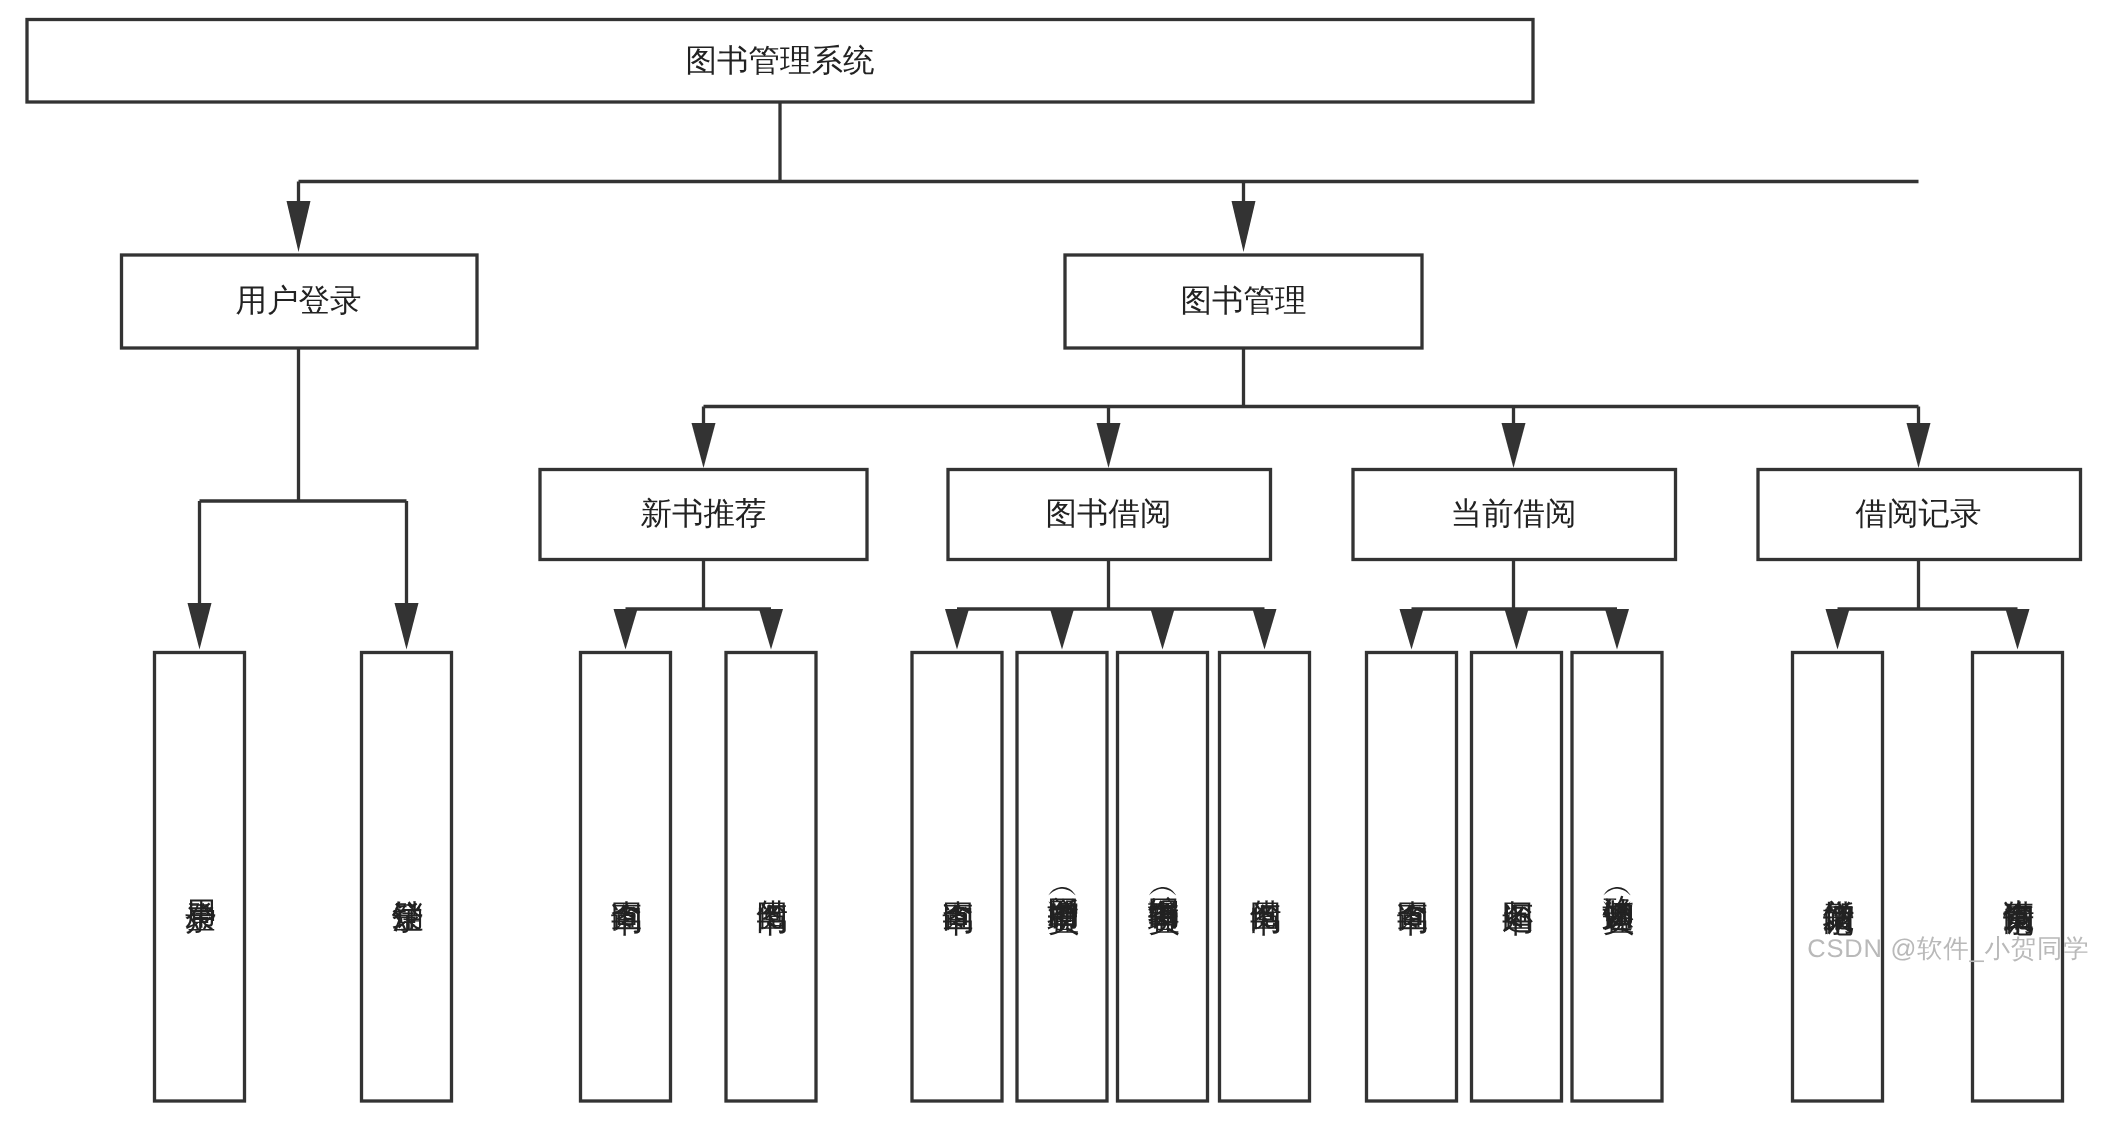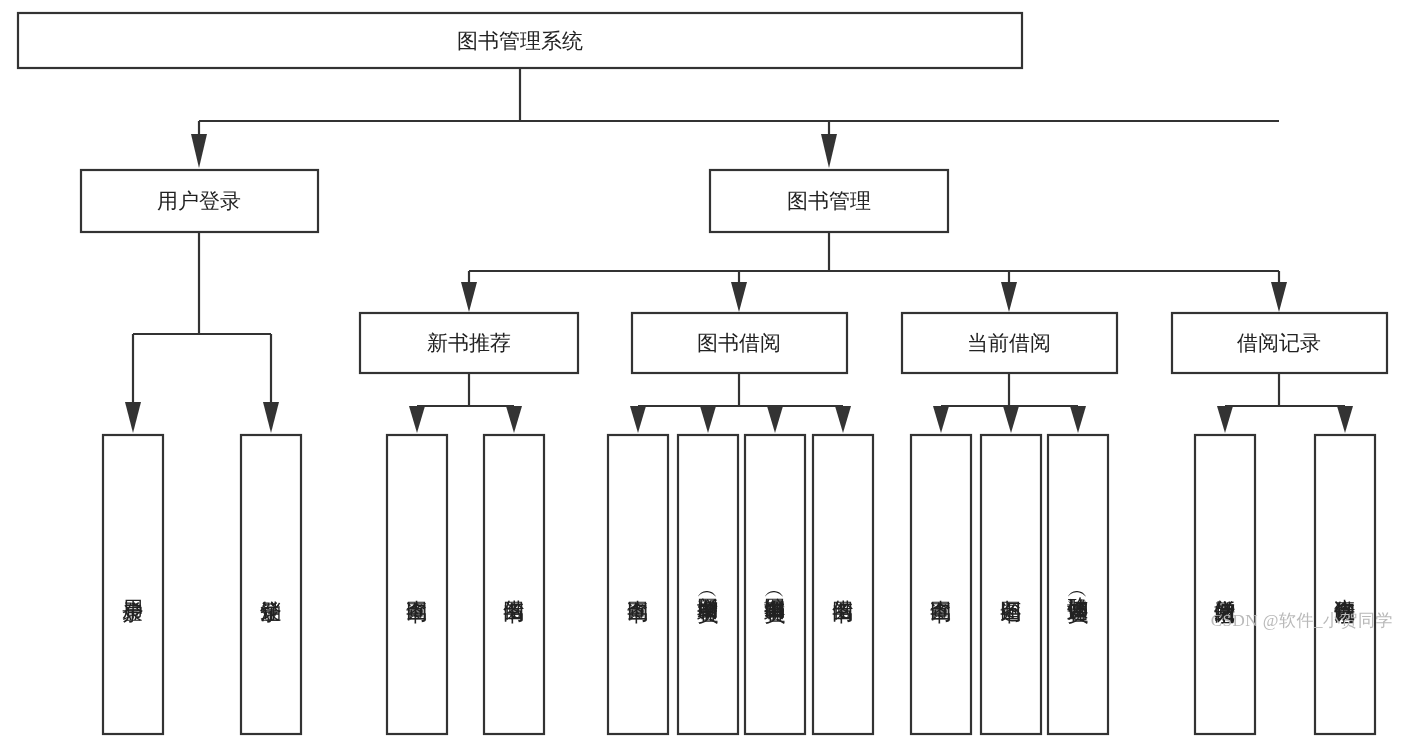--- a/index.html
+++ b/index.html
@@ -62,22 +62,22 @@
     align-items: center;
     justify-content: center;
     text-align: center;
     white-space: nowrap;
     pointer-events: none;
     user-select: none;
   }
   .watermark {
     position: absolute;
     right: 12px;
-    bottom: 20px;
-    font-family: Liberation Serif, serif;
+    bottom: 8px;
+    font-family: Liberation Sans, sans-serif;
     font-size: 17px;
     color: #b9b9b9;
     letter-spacing: 0.5px;
     white-space: nowrap;
   }
 </style>
 </head>
 <body>
 
 <div id="diagram-root">

